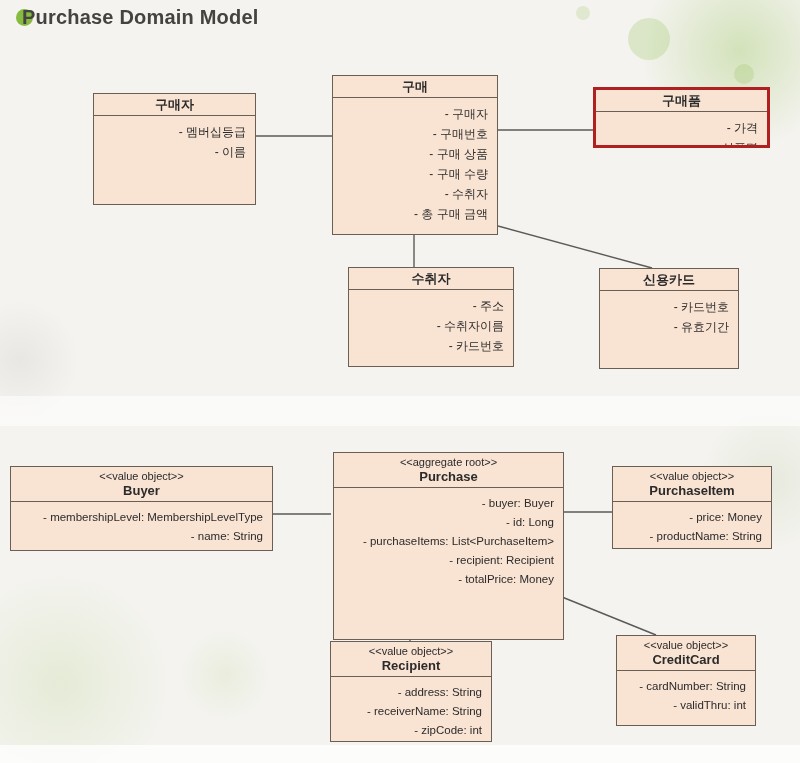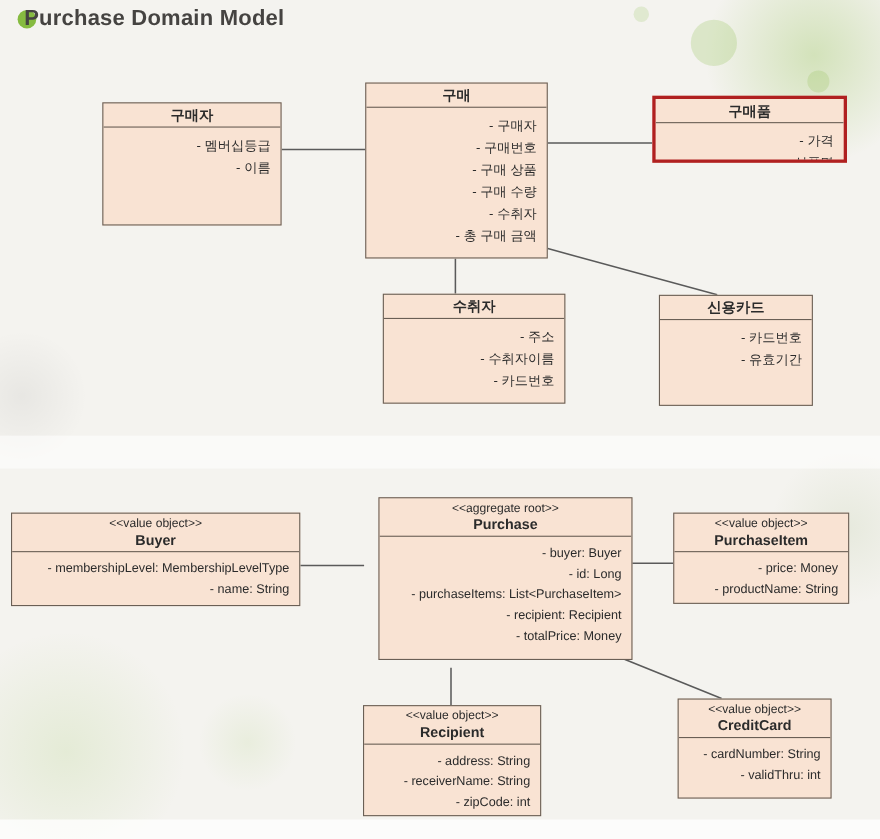--- a/index.html
+++ b/index.html
@@ -149,21 +149,21 @@
   <div class="uml-head">
     <div class="uml-stereo">&lt;&lt;value object&gt;&gt;</div>
     <div class="uml-name">Buyer</div>
   </div>
   <ul class="uml-attrs">
     <li>- membershipLevel: MembershipLevelType</li>
     <li>- name: String</li>
   </ul>
 </div>
 
-<div class="uml-box en" style="left:344px;top:452px;width:231px;height:148px;">
+<div class="uml-box en" style="left:333px;top:452px;width:231px;height:188px;">
   <div class="uml-head">
     <div class="uml-stereo">&lt;&lt;aggregate root&gt;&gt;</div>
     <div class="uml-name">Purchase</div>
   </div>
   <ul class="uml-attrs">
     <li>- buyer: Buyer</li>
     <li>- id: Long</li>
     <li>- purchaseItems: List&lt;PurchaseItem&gt;</li>
     <li>- recipient: Recipient</li>
     <li>- totalPrice: Money</li>

